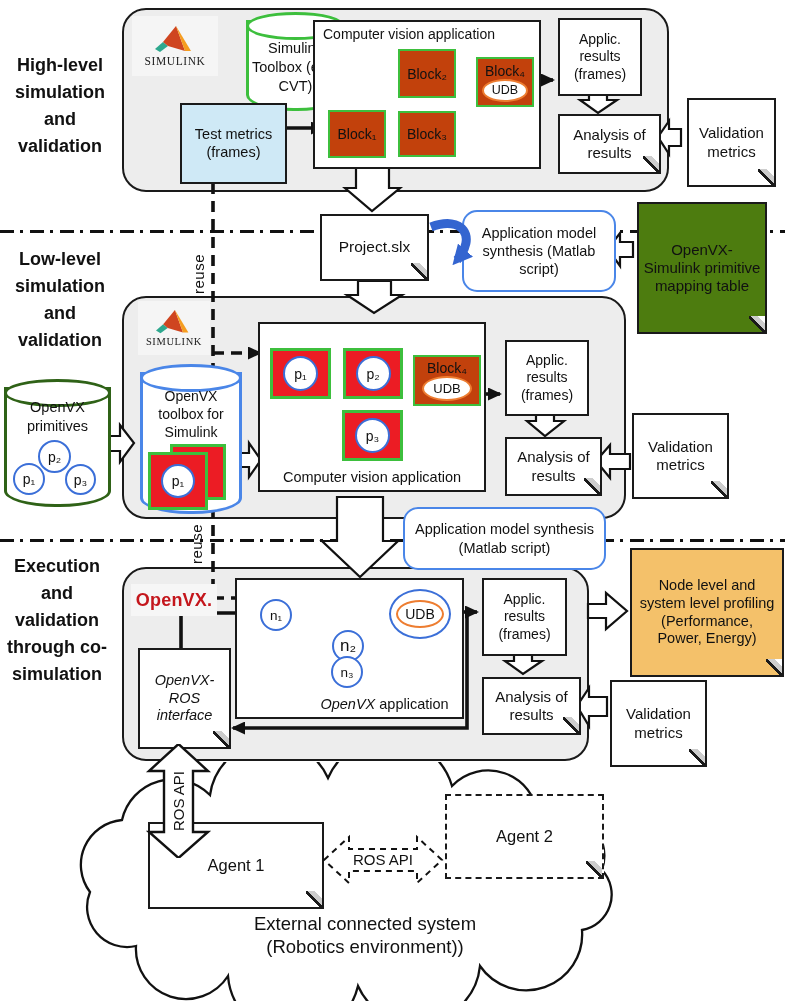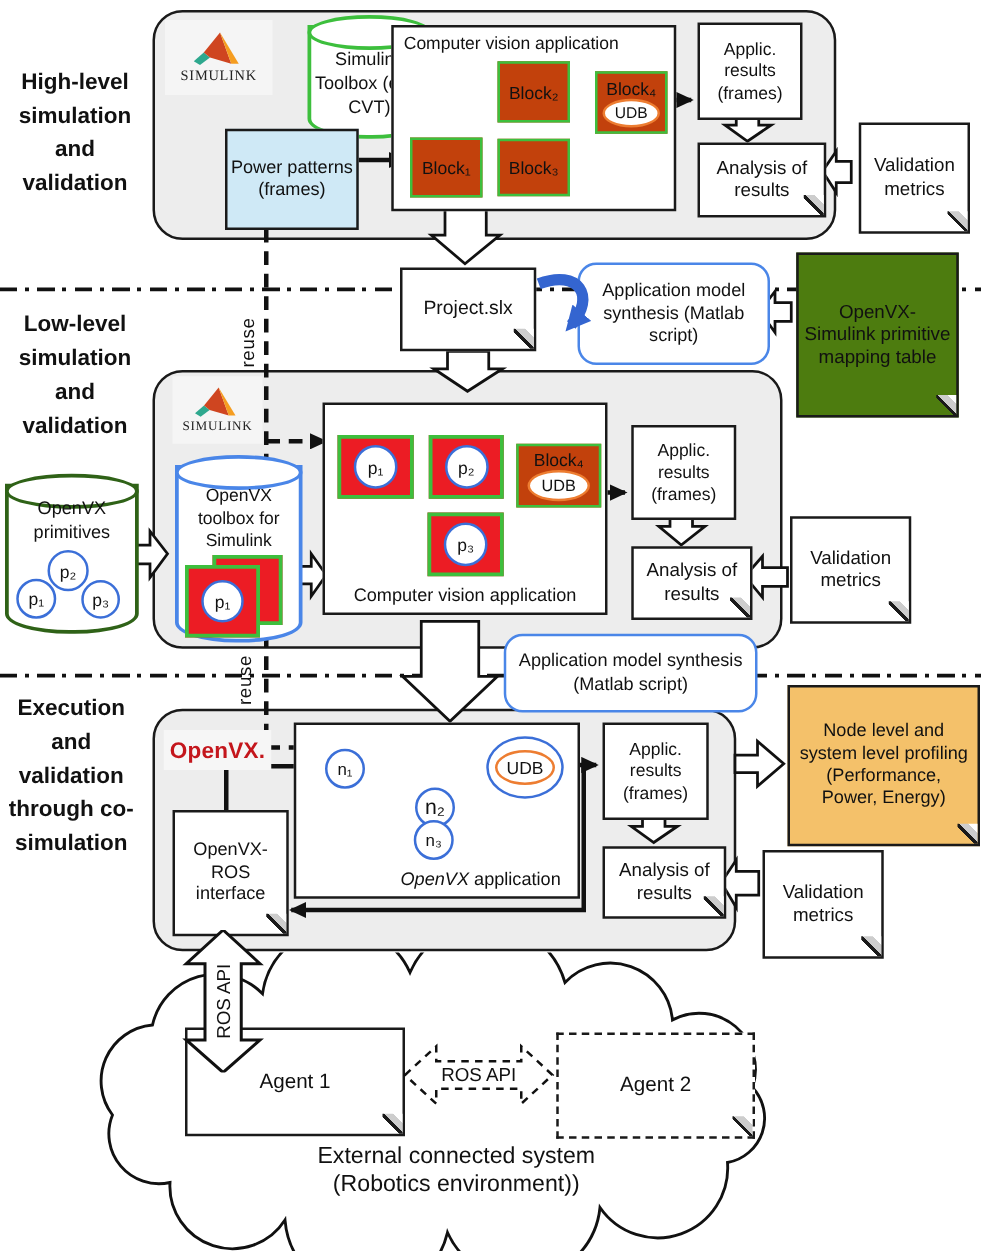--- a/index.html
+++ b/index.html
@@ -159,21 +159,21 @@
   </div>
   <div class="blockbox" style="left:398px;top:111px;width:54px;height:42px;">
     <span>Block₃</span>
   </div>
   <div class="blockbox" style="left:476px;top:57px;width:54px;height:46px;">
     <span>Block₄</span>
     <span class="udb-ellipse" style="width:42px;height:19px;font-size:12.5px;">UDB</span>
   </div>
 
   <div class="box" style="left:180px;top:103px;width:103px;height:77px;background:#cfe9f6;border-width:2.5px;font-size:14.5px;">
-    <span>Power patterns (frames)</span>
+    <span>Test metrics (frames)</span>
   </div>
 
   <div class="box" style="left:558px;top:18px;width:80px;height:74px;font-size:14px;">
     <span>Applic. results (frames)</span>
   </div>
   <div class="note" style="left:558px;top:114px;width:99px;height:56px;font-size:15px;">
     <span>Analysis of results</span>
   </div>
   <div class="note" style="left:687px;top:98px;width:85px;height:85px;font-size:15px;">
     <span>Validation metrics</span>
@@ -288,27 +288,27 @@
   <div class="note" style="left:482px;top:677px;width:95px;height:54px;font-size:15px;">
     <span>Analysis of results</span>
   </div>
   <div class="note" style="left:610px;top:680px;width:93px;height:83px;font-size:15px;">
     <span>Validation metrics</span>
   </div>
   <div class="note" style="left:630px;top:548px;width:150px;height:125px;background:#f4c16a;font-size:14.5px;">
     <span style="padding:0 6px;">Node level and system level profiling (Performance, Power, Energy)</span>
   </div>
   <div class="note" style="left:138px;top:648px;width:89px;height:97px;font-size:14.5px;">
-    <span style="padding:0 6px;">OpenVX-ROS interface</span>
+    <span style="padding:0 6px;font-style:italic;">OpenVX-ROS interface</span>
   </div>
 
   <div class="note" style="left:148px;top:822px;width:172px;height:83px;font-size:16.5px;">
     <span>Agent 1</span>
   </div>
-  <div class="note" style="left:445px;top:826px;width:155px;height:81px;font-size:16.5px;border-style:dashed;">
+  <div class="note" style="left:445px;top:794px;width:155px;height:81px;font-size:16.5px;border-style:dashed;">
     <span>Agent 2</span>
   </div>
 
   <svg class="toplayer" style="left:145px;top:744px;" width="67" height="114" viewBox="0 0 67 114">
     <polygon points="33.5,0 63,27 48,27 48,88 63,88 33.5,114 4,88 19,88 19,27 4,27" fill="#fff" stroke="#111" stroke-width="2.4"></polygon>
     <text transform="translate(39,57) rotate(-90)" text-anchor="middle" font-size="15" fill="#111">ROS API</text>
   </svg>
 
   <svg class="toplayer" style="left:322px;top:830px;" width="122" height="60" viewBox="0 0 122 60">
     <polygon points="2,30 27,7 27,19 95,19 95,7 120,30 95,53 95,41 27,41 27,53" fill="#fff" stroke="#111" stroke-width="2" stroke-dasharray="6 5"></polygon>

